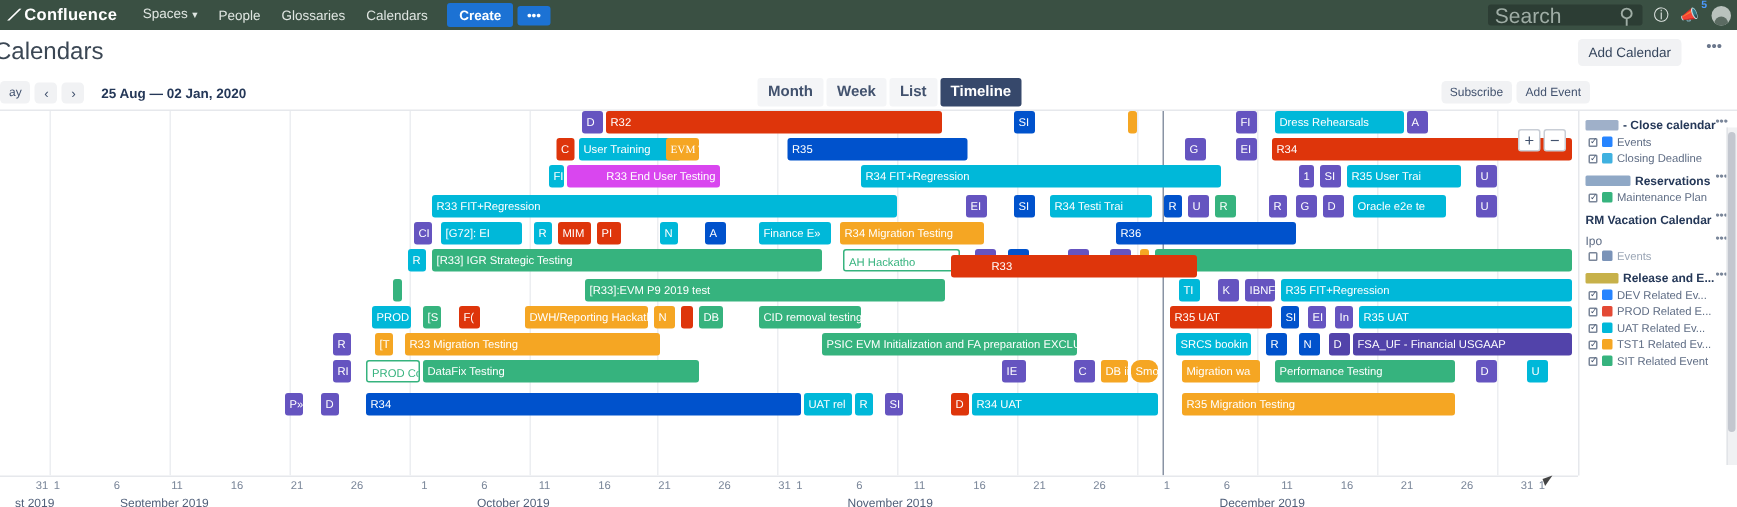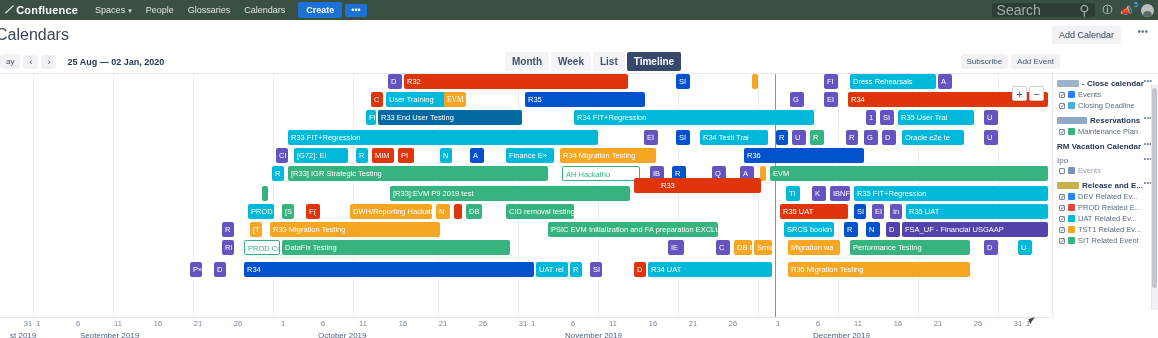--- a/index.html
+++ b/index.html
@@ -182,21 +182,21 @@
       <div class="ev" style="left: 850px; top: 0px; width: 86px; background: rgb(0, 184, 217);">Dress Rehearsals</div>
       <div class="ev" style="left: 938px; top: 0px; width: 14px; background: rgb(101, 84, 192);">A</div>
       <div class="ev" style="left: 371px; top: 18px; width: 12px; background: rgb(222, 53, 11);">C</div>
       <div class="ev" style="left: 386px; top: 18px; width: 68px; background: rgb(0, 184, 217);">User Training</div>
       <div class="ev" style="left: 444px; top: 18px; width: 22px; background: rgb(245, 166, 35); font-family: Liberation Serif, serif;">EVM Testi</div>
       <div class="ev" style="left: 525px; top: 18px; width: 120px; background: rgb(0, 82, 204);">R35</div>
       <div class="ev" style="left: 790px; top: 18px; width: 14px; background: rgb(101, 84, 192);">G</div>
       <div class="ev" style="left: 824px; top: 18px; width: 14px; background: rgb(101, 84, 192);">EI</div>
       <div class="ev" style="left: 848px; top: 18px; width: 200px; background: rgb(222, 53, 11);">R34</div>
       <div class="ev" style="left: 366px; top: 36px; width: 10px; background: rgb(0, 184, 217);">FI</div>
-      <div class="ev" style="left: 378px; top: 36px; width: 144px; background: #0369a1;">R33 End User Testing</div>
+      <div class="ev" style="left: 378px; top: 36px; width: 102px; background: #d946ef; text-align: right;">R33 End User Testing</div>
       <div class="ev" style="left: 574px; top: 36px; width: 240px; background: rgb(0, 184, 217);">R34 FIT+Regression</div>
       <div class="ev" style="left: 866px; top: 36px; width: 10px; background: rgb(101, 84, 192);">1</div>
       <div class="ev" style="left: 880px; top: 36px; width: 14px; background: rgb(101, 84, 192);">SI</div>
       <div class="ev" style="left: 898px; top: 36px; width: 76px; background: rgb(0, 184, 217);">R35 User Trai</div>
       <div class="ev" style="left: 984px; top: 36px; width: 14px; background: rgb(101, 84, 192);">U</div>
       <div class="ev" style="left: 288px; top: 56px; width: 310px; background: rgb(0, 184, 217);">R33 FIT+Regression</div>
       <div class="ev" style="left: 644px; top: 56px; width: 14px; background: rgb(101, 84, 192);">EI</div>
       <div class="ev" style="left: 676px; top: 56px; width: 14px; background: rgb(0, 82, 204);">SI</div>
       <div class="ev" style="left: 700px; top: 56px; width: 68px; background: rgb(0, 184, 217);">R34 Testi Trai</div>
       <div class="ev" style="left: 776px; top: 56px; width: 12px; background: rgb(0, 82, 204);">R</div>
@@ -221,21 +221,21 @@
       <div class="ev" style="left: 288px; top: 92px; width: 260px; background: rgb(54, 179, 126);">[R33] IGR Strategic Testing</div>
       <div class="ev outline" style="left: 562px; top: 92px; width: 78px; border-color: rgb(54, 179, 126); color: rgb(54, 179, 126);">AH Hackatho</div>
       <div class="ev" style="left: 650px; top: 92px; width: 14px; background: rgb(101, 84, 192);">IB</div>
       <div class="ev" style="left: 672px; top: 92px; width: 14px; background: rgb(0, 82, 204);">R</div>
       <div class="ev" style="left: 712px; top: 92px; width: 14px; background: rgb(101, 84, 192);">Q</div>
       <div class="ev" style="left: 740px; top: 92px; width: 14px; background: rgb(101, 84, 192);">A</div>
       <div class="ev" style="left: 760px; top: 92px; width: 6px; background: rgb(245, 166, 35);"></div>
       <div class="ev" style="left: 770px; top: 92px; width: 278px; background: rgb(54, 179, 126);">EVM</div>
       <div class="ev" style="left: 262px; top: 112px; width: 6px; background: rgb(54, 179, 126);"></div>
       <div class="ev" style="left: 390px; top: 112px; width: 240px; background: rgb(54, 179, 126);">[R33]:EVM P9 2019 test</div>
-      <div class="ev" style="left: 634px; top: 104px; width: 127px; background: rgb(222, 53, 11); padding-left: 27px;">R33</div>
+      <div class="ev" style="left: 634px; top: 96px; width: 164px; background: rgb(222, 53, 11); padding-left: 27px;">R33</div>
       <div class="ev" style="left: 786px; top: 112px; width: 14px; background: rgb(0, 184, 217);">TI</div>
       <div class="ev" style="left: 812px; top: 112px; width: 14px; background: rgb(101, 84, 192);">K</div>
       <div class="ev" style="left: 830px; top: 112px; width: 20px; background: rgb(101, 84, 192);">IBNF</div>
       <div class="ev" style="left: 854px; top: 112px; width: 194px; background: rgb(0, 184, 217);">R35 FIT+Regression</div>
       <div class="ev" style="left: 248px; top: 130px; width: 26px; background: rgb(0, 184, 217);">PROD</div>
       <div class="ev" style="left: 282px; top: 130px; width: 12px; background: rgb(54, 179, 126);">[S</div>
       <div class="ev" style="left: 306px; top: 130px; width: 14px; background: rgb(222, 53, 11);">F(</div>
       <div class="ev" style="left: 350px; top: 130px; width: 82px; background: rgb(245, 166, 35);">DWH/Reporting Hackathon</div>
       <div class="ev" style="left: 436px; top: 130px; width: 14px; background: rgb(245, 166, 35);">N</div>
       <div class="ev" style="left: 454px; top: 130px; width: 8px; background: rgb(222, 53, 11);"></div>
@@ -250,25 +250,25 @@
       <div class="ev" style="left: 250px; top: 148px; width: 12px; background: rgb(245, 166, 35);">[T</div>
       <div class="ev" style="left: 270px; top: 148px; width: 170px; background: rgb(245, 166, 35);">R33 Migration Testing</div>
       <div class="ev" style="left: 548px; top: 148px; width: 170px; background: rgb(54, 179, 126);">PSIC EVM Initialization and FA preparation EXCLUSIVE</div>
       <div class="ev" style="left: 784px; top: 148px; width: 50px; background: rgb(0, 184, 217);">SRCS bookin</div>
       <div class="ev" style="left: 844px; top: 148px; width: 14px; background: rgb(0, 82, 204);">R</div>
       <div class="ev" style="left: 866px; top: 148px; width: 14px; background: rgb(0, 82, 204);">N</div>
       <div class="ev" style="left: 886px; top: 148px; width: 14px; background: rgb(82, 67, 170);">D</div>
       <div class="ev" style="left: 902px; top: 148px; width: 146px; background: rgb(82, 67, 170);">FSA_UF - Financial USGAAP</div>
       <div class="ev" style="left: 222px; top: 166px; width: 12px; background: rgb(101, 84, 192);">RI</div>
       <div class="ev outline" style="left: 244px; top: 166px; width: 36px; border-color: rgb(54, 179, 126); color: rgb(54, 179, 126);">PROD Co</div>
-      <div class="ev" style="left: 282px; top: 166px; width: 228px; background: rgb(54, 179, 126);">DataFix Testing</div>
+      <div class="ev" style="left: 282px; top: 166px; width: 184px; background: rgb(54, 179, 126);">DataFix Testing</div>
       <div class="ev" style="left: 668px; top: 166px; width: 16px; background: rgb(101, 84, 192);">IE</div>
       <div class="ev" style="left: 716px; top: 166px; width: 14px; background: rgb(101, 84, 192);">C</div>
       <div class="ev" style="left: 734px; top: 166px; width: 18px; background: rgb(245, 166, 35);">DB ii</div>
-      <div class="ev" style="left: 754px; top: 166px; width: 18px; background: rgb(245, 166, 35);">Smo</div>
+      <div class="ev" style="left: 754px; top: 166px; width: 18px; background: rgb(245, 166, 35); border-radius: 6px;">Smo</div>
       <div class="ev" style="left: 788px; top: 166px; width: 52px; background: rgb(245, 166, 35);">Migration wa</div>
       <div class="ev" style="left: 850px; top: 166px; width: 120px; background: rgb(54, 179, 126);">Performance Testing</div>
       <div class="ev" style="left: 984px; top: 166px; width: 14px; background: rgb(101, 84, 192);">D</div>
       <div class="ev" style="left: 1018px; top: 166px; width: 14px; background: rgb(0, 184, 217);">U</div>
       <div class="ev" style="left: 190px; top: 188px; width: 12px; background: rgb(101, 84, 192);">P»</div>
       <div class="ev" style="left: 214px; top: 188px; width: 12px; background: rgb(101, 84, 192);">D</div>
       <div class="ev" style="left: 244px; top: 188px; width: 290px; background: rgb(0, 82, 204);">R34</div>
       <div class="ev" style="left: 536px; top: 188px; width: 32px; background: rgb(0, 184, 217);">UAT rel</div>
       <div class="ev" style="left: 570px; top: 188px; width: 12px; background: rgb(0, 184, 217);">R</div>
       <div class="ev" style="left: 590px; top: 188px; width: 12px; background: rgb(101, 84, 192);">SI</div>

